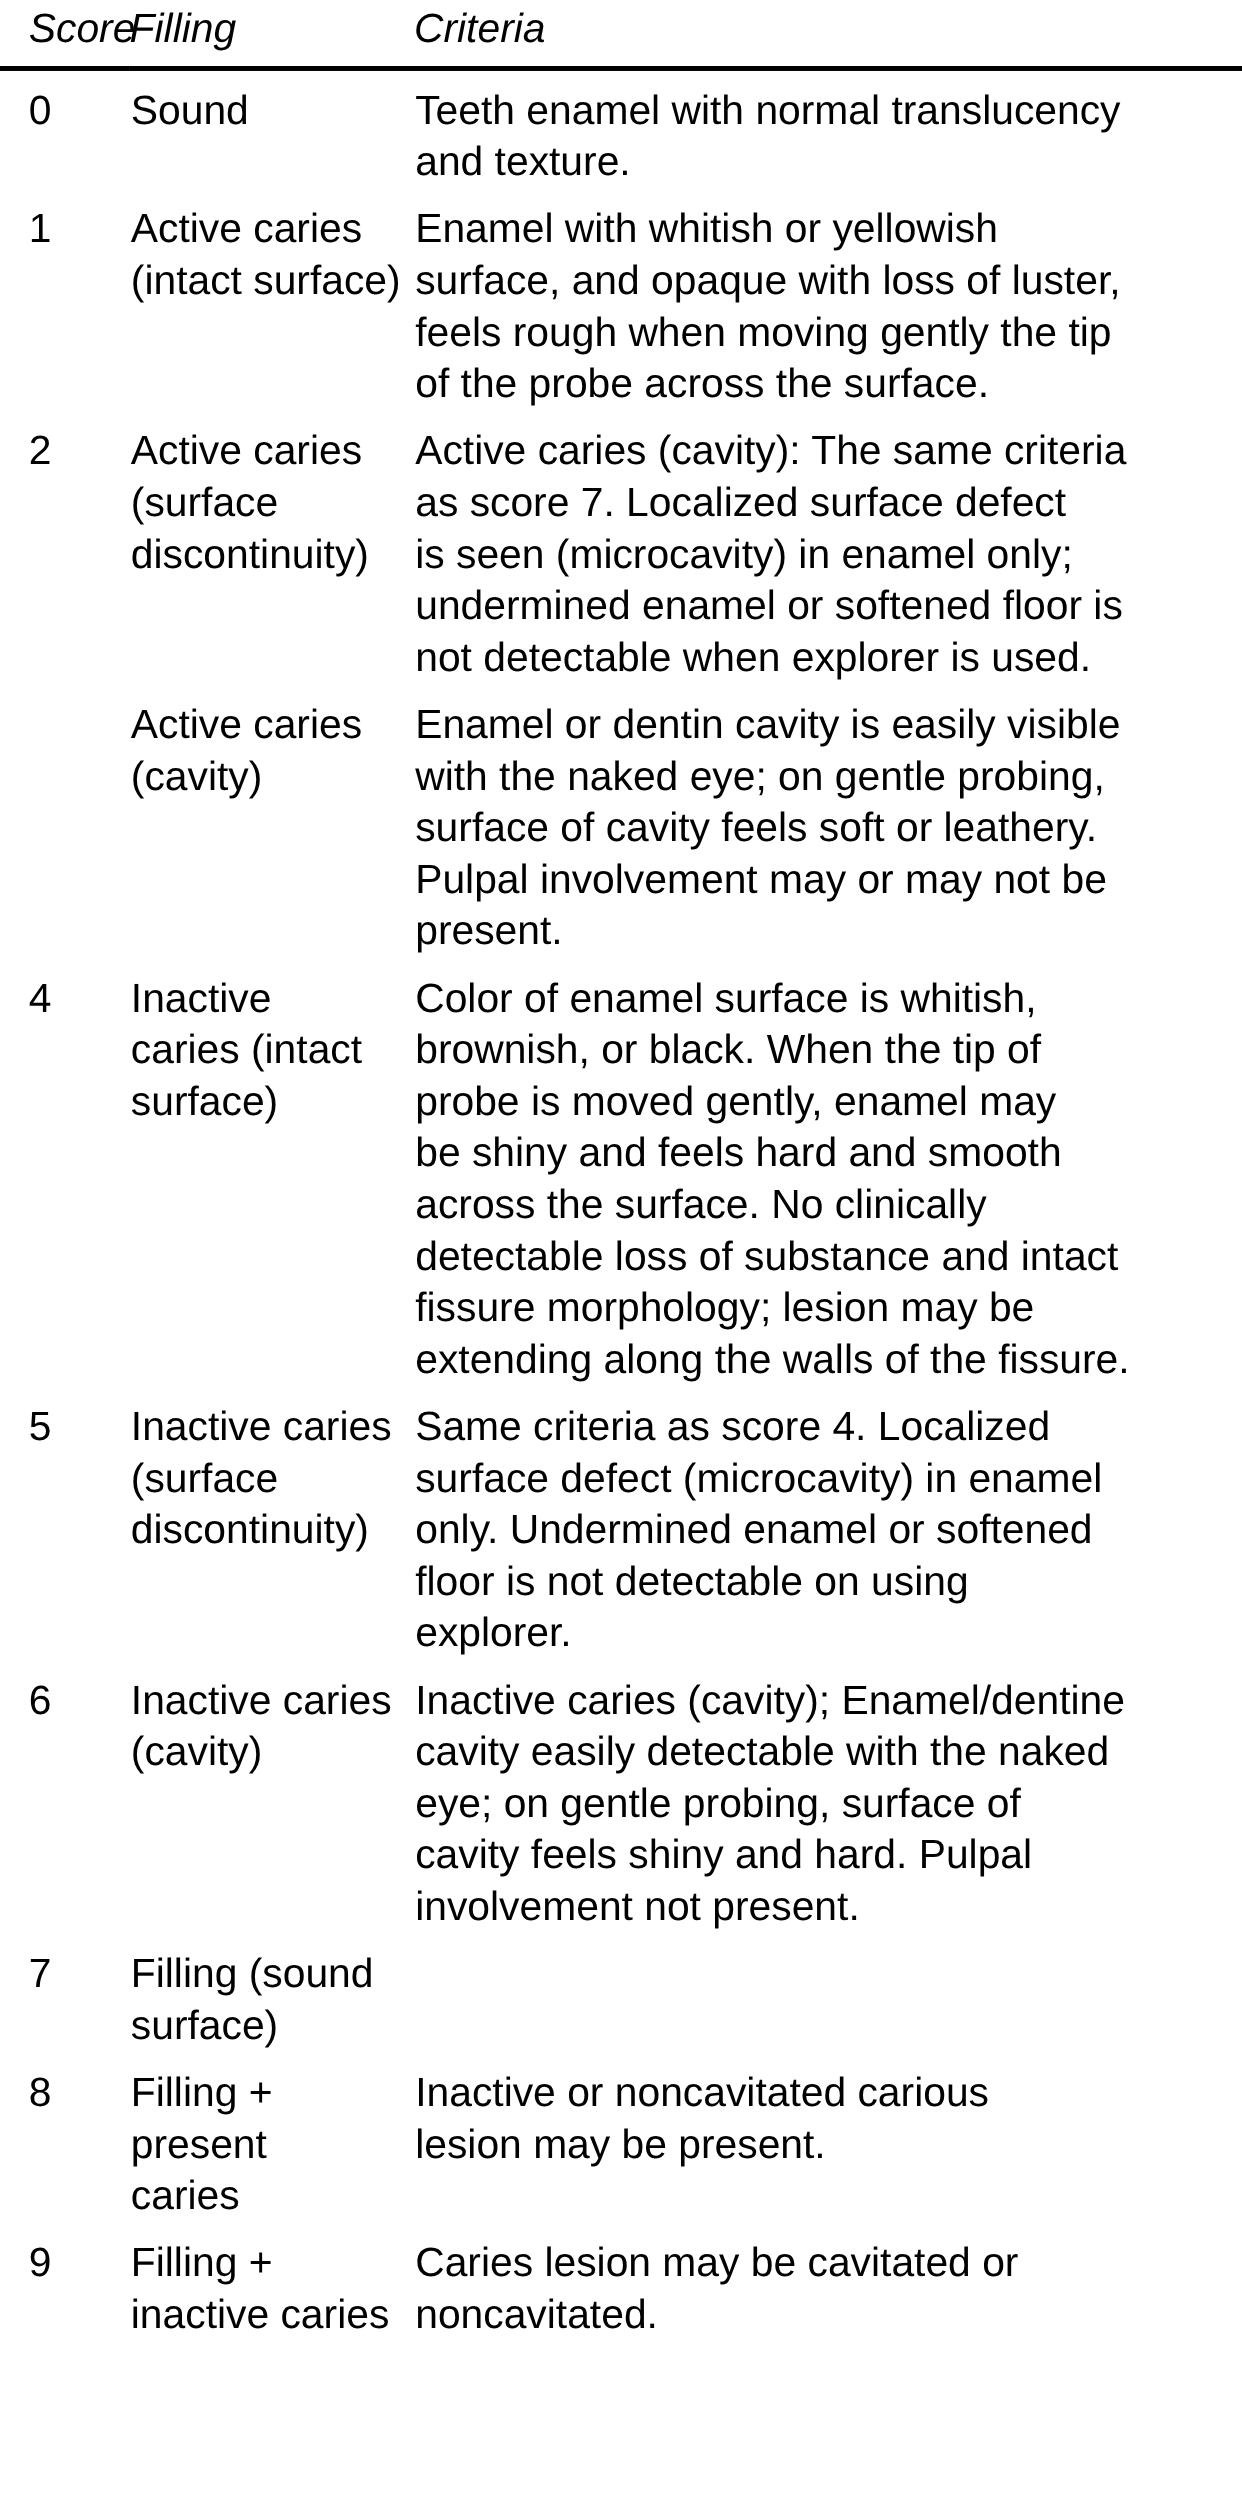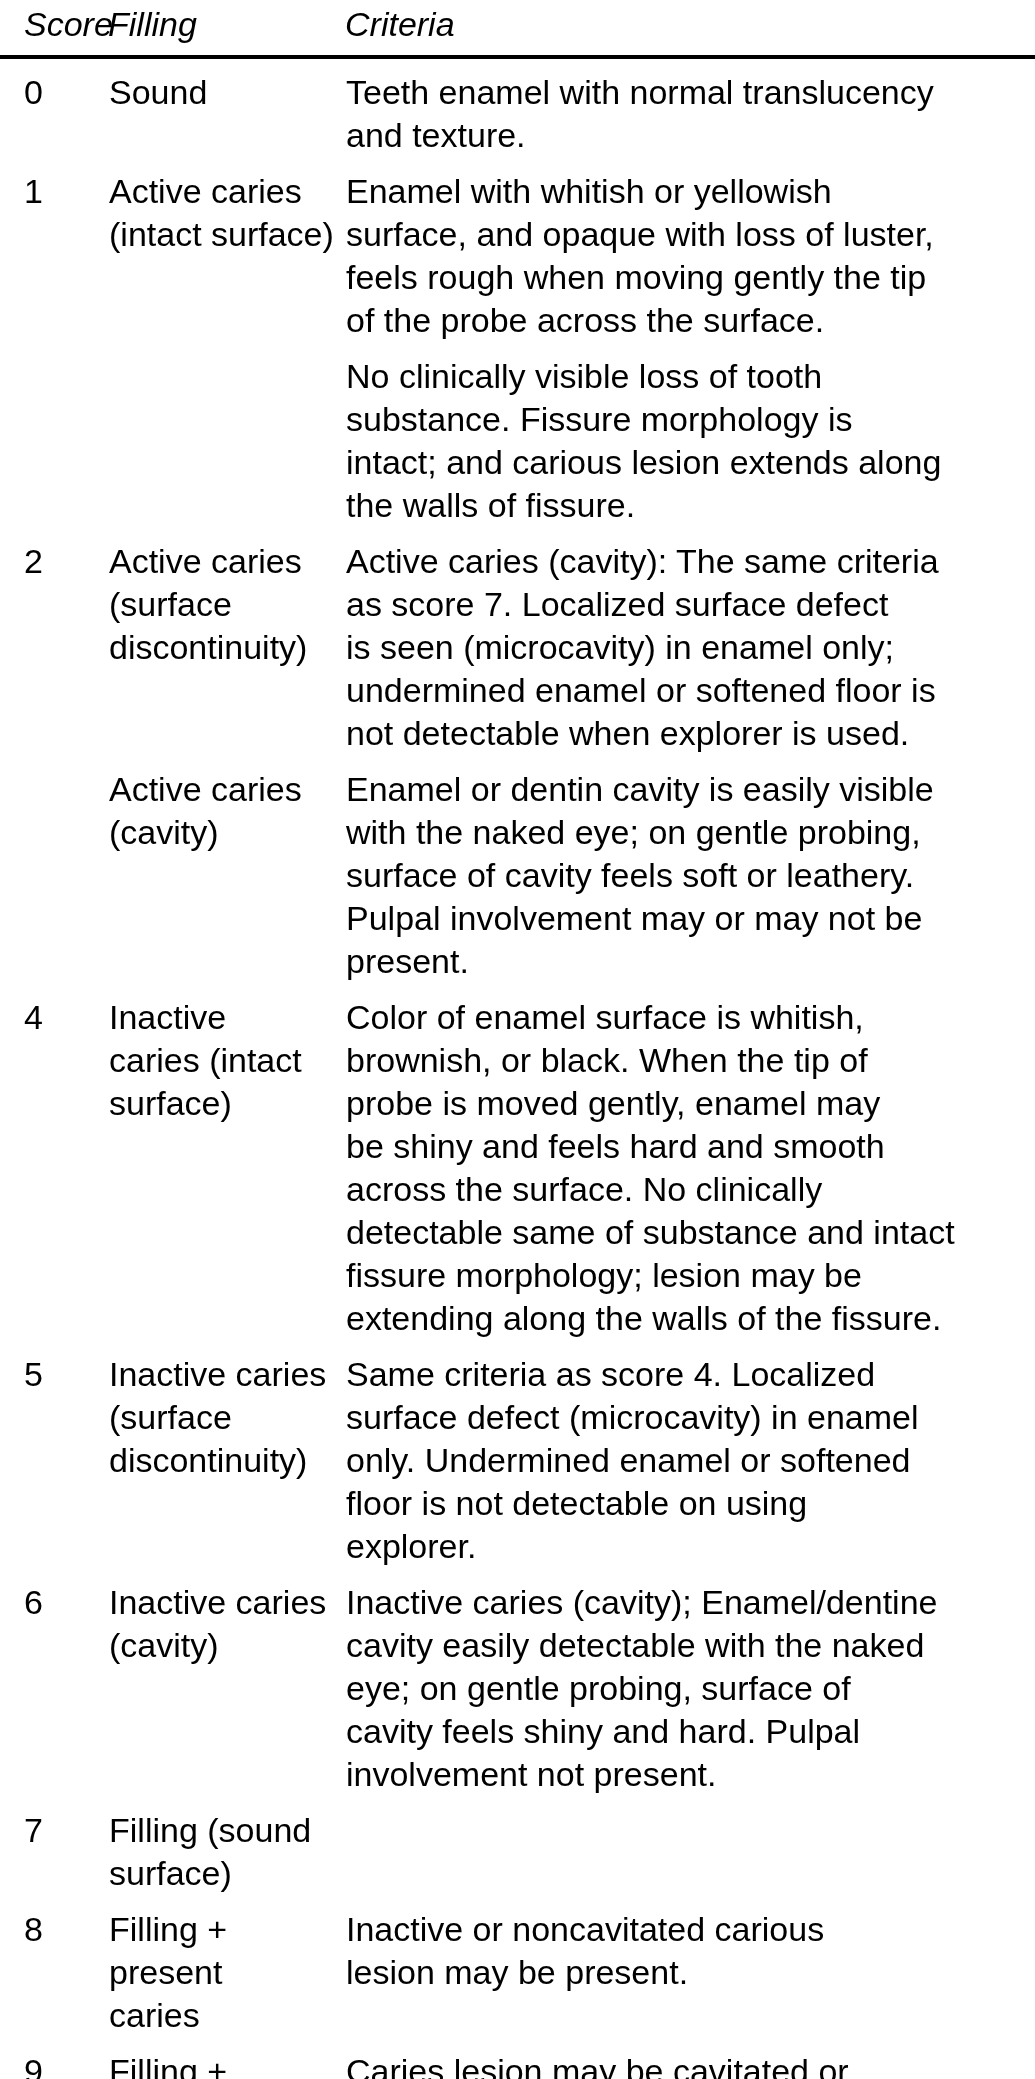--- a/index.html
+++ b/index.html
@@ -70,28 +70,20 @@
     <tr>
       <td class="score-cell">1</td>
       <td class="category-cell">Active caries
 (intact surface)</td>
       <td class="criteria-cell">Enamel with whitish or yellowish
 surface, and opaque with loss of luster,
 feels rough when moving gently the tip
 of the probe across the surface.</td>
     </tr>
     <tr>
-      <td class="score-cell"></td>
-      <td class="category-cell"></td>
-      <td class="criteria-cell">No clinically visible loss of tooth
-substance. Fissure morphology is
-intact; and carious lesion extends along
-the walls of fissure.</td>
-    </tr>
-    <tr>
       <td class="score-cell">2</td>
       <td class="category-cell">Active caries
 (surface
 discontinuity)</td>
       <td class="criteria-cell">Active caries (cavity): The same criteria
 as score 7. Localized surface defect
 is seen (microcavity) in enamel only;
 undermined enamel or softened floor is
 not detectable when explorer is used.</td>
     </tr>
@@ -108,21 +100,21 @@
     <tr>
       <td class="score-cell">4</td>
       <td class="category-cell">Inactive
 caries (intact
 surface)</td>
       <td class="criteria-cell">Color of enamel surface is whitish,
 brownish, or black. When the tip of
 probe is moved gently, enamel may
 be shiny and feels hard and smooth
 across the surface. No clinically
-detectable same of substance and intact
+detectable loss of substance and intact
 fissure morphology; lesion may be
 extending along the walls of the fissure.</td>
     </tr>
     <tr>
       <td class="score-cell">5</td>
       <td class="category-cell">Inactive caries
 (surface
 discontinuity)</td>
       <td class="criteria-cell">Same criteria as score 4. Localized
 surface defect (microcavity) in enamel

